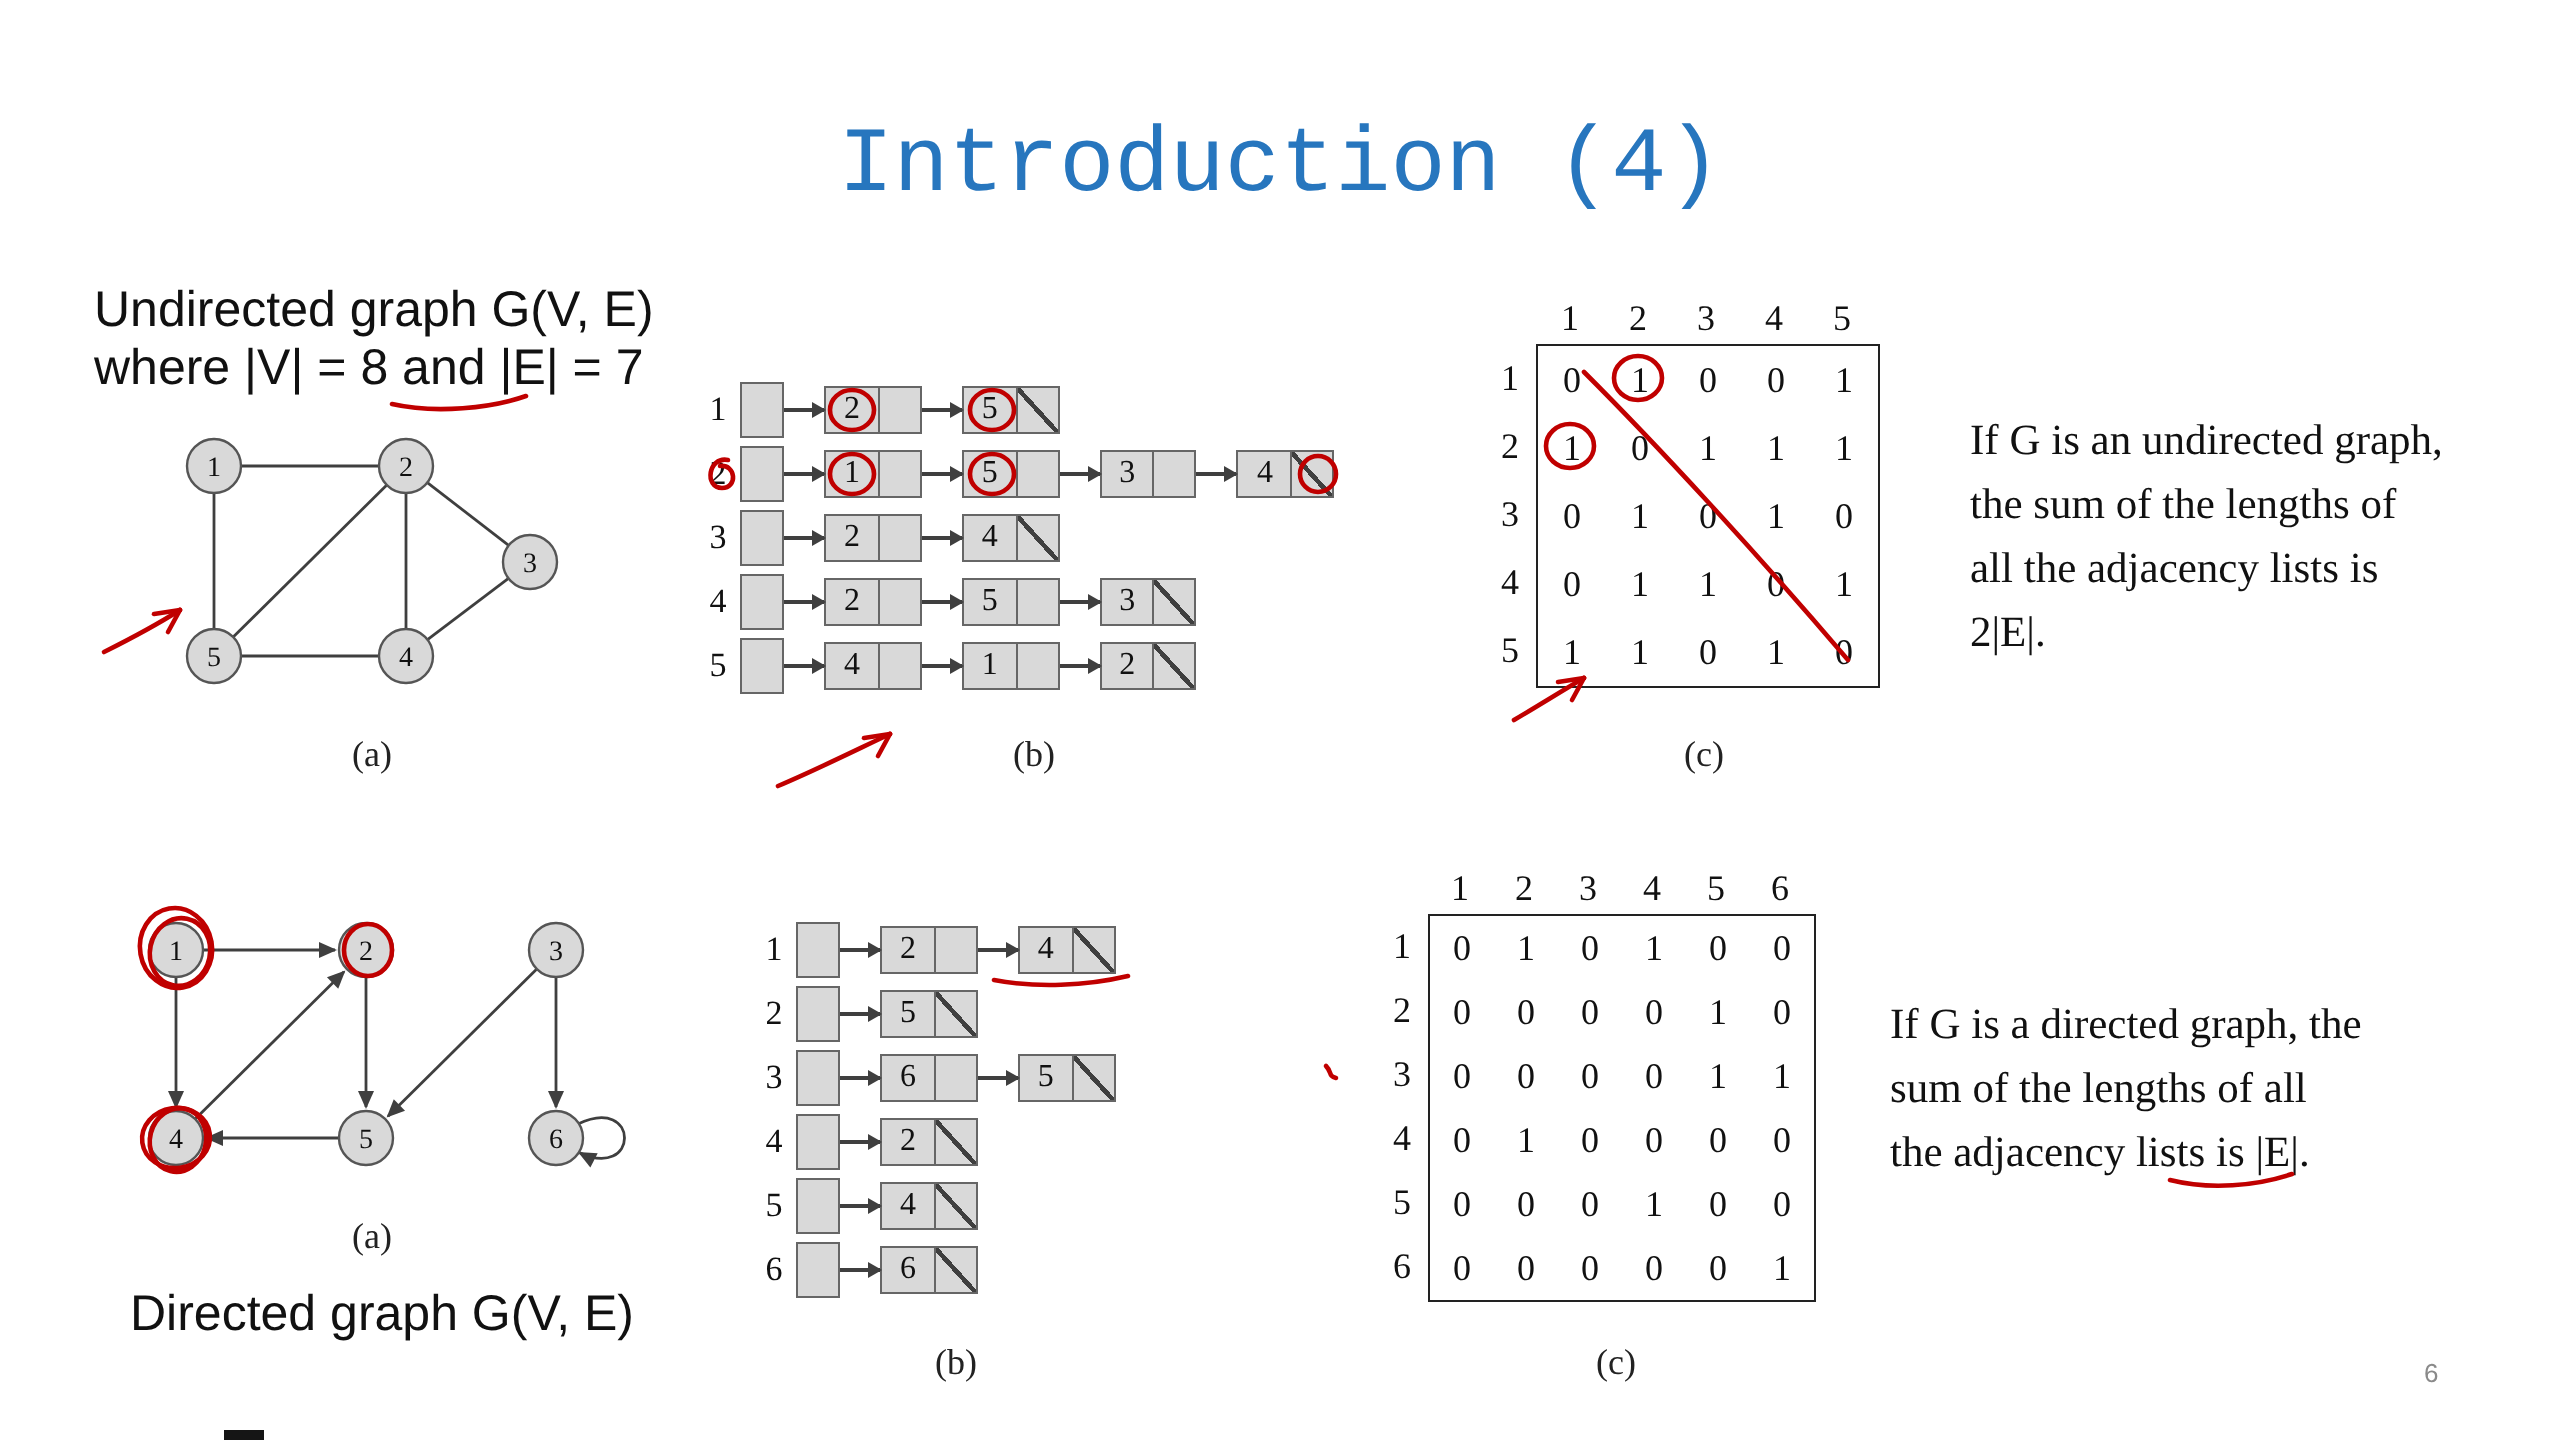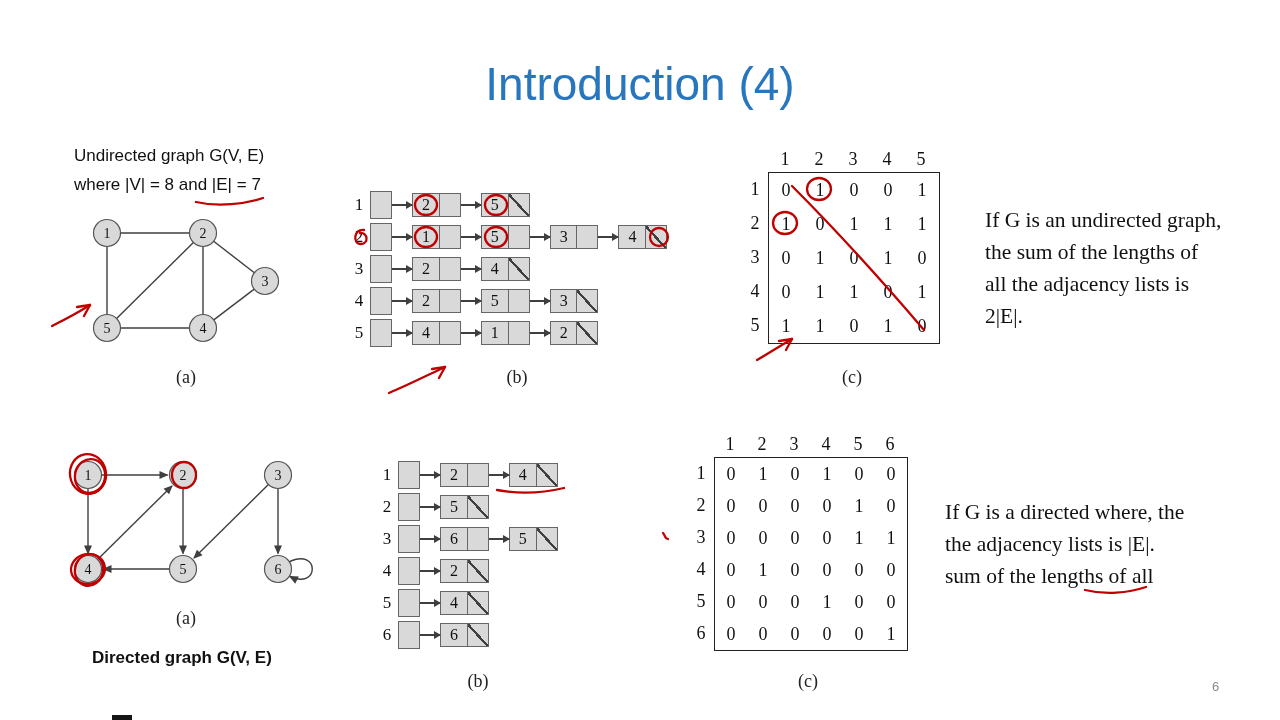--- a/index.html
+++ b/index.html
@@ -3,25 +3,25 @@
 <meta charset="utf-8">
 <style>
   html,body{margin:0;padding:0;background:#ffffff;}
   *{box-sizing:border-box;}
   :root{--c-title:#2776be;--c-anno:#c00000;--c-node:#d9d9d9;--c-page:#8a8a8a;}
 
   #slide{position:relative;width:1280px;height:720px;background:#ffffff;
          font-family:"Liberation Sans",sans-serif;overflow:hidden;color:#111;}
 
   #title{position:absolute;top:57px;left:0;width:100%;text-align:center;
-         font-size:46px;color:var(--c-title);font-family:Liberation Sans, sans-serif;}
-
-  .label{position:absolute;font-size:17px;line-height:29px;color:#111;margin-left:27px;}
+         font-size:46px;color:var(--c-title);font-family:Liberation Mono, monospace;}
+
+  .label{position:absolute;font-size:25px;line-height:29px;color:#111;}
   #undirected-label{left:47px;top:141px;}
-  #directed-label{left:65px;top:643px;font-weight:bold;}
+  #directed-label{left:65px;top:643px;}
 
   .note{position:absolute;font-family:"Liberation Serif",serif;font-size:21.5px;
         line-height:32px;color:#111;}
   #note-top{left:985px;top:204px;width:300px;}
   #note-bottom{left:945px;top:496px;width:330px;}
 
   .caption{position:absolute;width:60px;text-align:center;
            font-family:"Liberation Serif",serif;font-size:18px;color:#222;}
   #cap-a-top{left:156px;top:367px;}
   #cap-b-top{left:487px;top:367px;}
@@ -395,23 +395,23 @@
           <span class="m-c">0</span>
           <span class="m-c">0</span>
           <span class="m-c">0</span>
           <span class="m-c">0</span>
           <span class="m-c">1</span>
         </div>
       </div>
     </div>
 
   <div class="note" id="note-bottom">
-    <div>If G is a directed where, the</div>
+    <div>If G is a directed graph, the</div>
+    <div>sum of the lengths of all</div>
     <div>the adjacency lists is |E|.</div>
-    <div>sum of the lengths of all</div>
   </div>
 
   <div class="caption" id="cap-a-bottom">(a)</div>
   <div class="caption" id="cap-b-bottom">(b)</div>
   <div class="caption" id="cap-c-bottom">(c)</div>
 
   <div class="label" id="directed-label">
     <div>Directed graph G(V, E)</div>
   </div>
 

